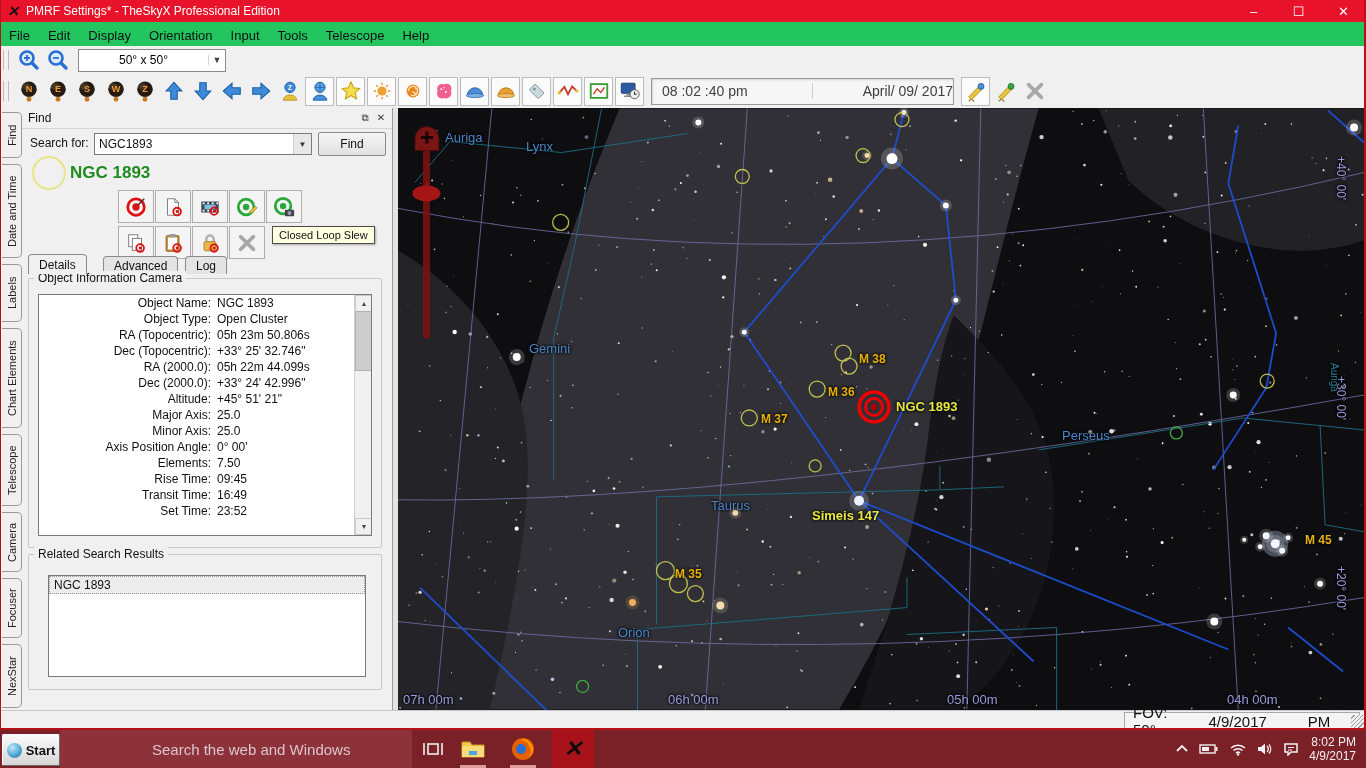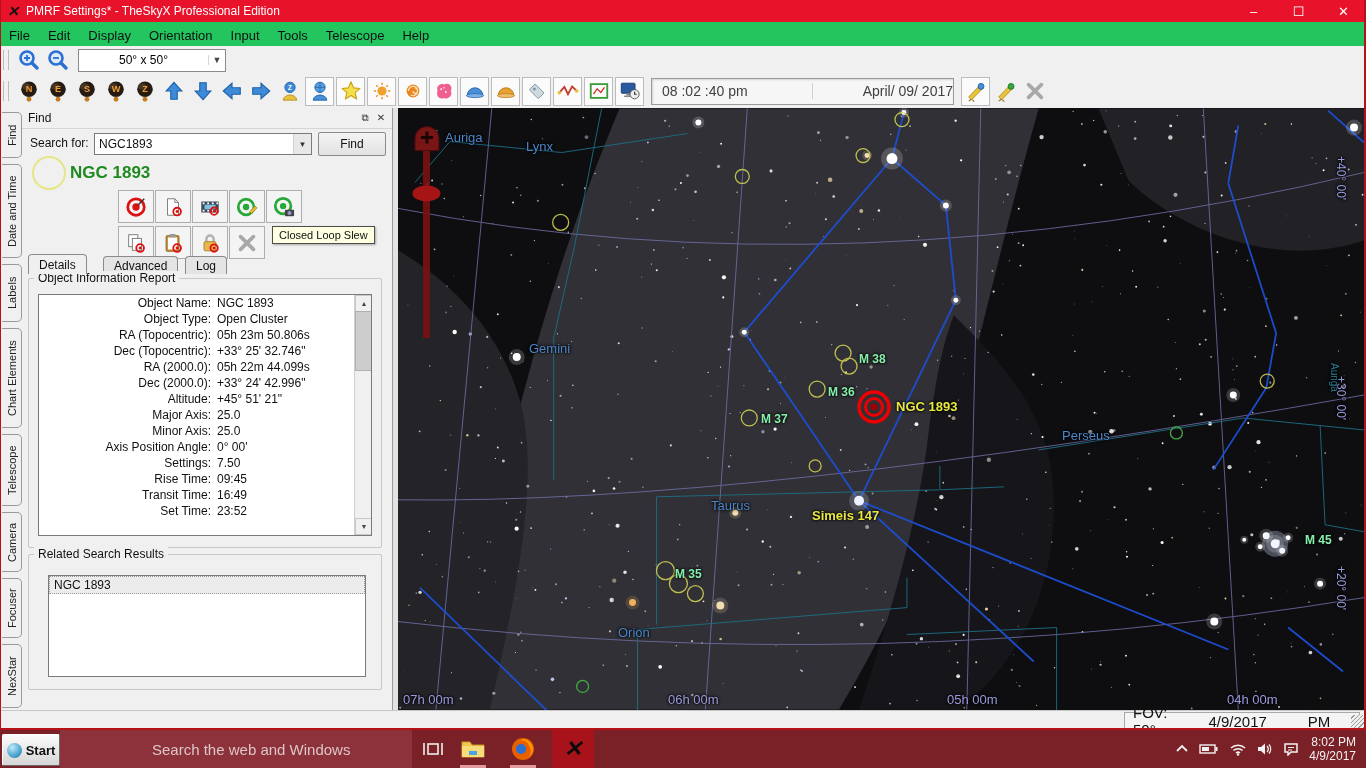--- a/index.html
+++ b/index.html
@@ -72,21 +72,21 @@
   .scr-btn.bottom{position:absolute;bottom:0;}
   #scr-thumb{position:absolute;top:16px;left:0;width:15px;height:58px;background:#cdcdcd;border:1px solid #b0b0b0;}
   #related-list{position:absolute;left:26px;top:467px;width:316px;height:100px;background:#fff;border:1px solid #7a7a7a;}
   .rel-item{height:16px;line-height:16px;padding-left:4px;background:#ececec;border:1px dotted #9a9a9a;}
   #splitter{position:absolute;left:392px;top:108px;width:6px;height:602px;background:#e3e3e3;border-left:1px solid #9a9a9a;}
   
   #chart{position:absolute;left:398px;top:108px;width:966px;height:602px;background:#0e0e11;overflow:hidden;}
   #chart svg{position:absolute;left:0;top:0;}
   .clabel{position:absolute;white-space:nowrap;text-shadow:0 0 3px #000,0 0 3px #000;}
   .lab-constellation{color:#4d86c8;font-size:13px;}
-  .lab-messier{color:#86efac;font-size:12px;font-weight:bold;}
+  .lab-messier{color:#eab308;font-size:12px;font-weight:bold;}
   .lab-deepsky{color:#e8e840;font-size:13px;font-weight:bold;}
   .lab-hour{color:#9a9ade;font-size:13px;}
   .lab-dec{color:#9a9ade;font-size:12px;transform:rotate(90deg);transform-origin:left top;}
   .lab-boundary-label{color:#2a7f96;font-size:10px;transform:rotate(90deg);transform-origin:left top;}
   
   #statusbar{position:absolute;left:0;top:710px;width:100%;height:20px;background:#f0f0f0;border-top:1px solid #c8c8c8;}
   #fov-box{position:absolute;left:1124px;top:1px;width:218px;height:16px;border:1px solid #a8a8a8;background:#f4f4f4;
     display:flex;align-items:center;justify-content:space-between;font-size:15px;padding:0 8px;color:#111;gap:41px;}
   #resize-grip{position:absolute;right:2px;top:4px;width:13px;height:13px;
     background:repeating-linear-gradient(135deg,#f0f0f0 0 2px,#9a9a9a 2px 3px);}
@@ -443,21 +443,21 @@
       </div>
     <div id="tooltip">Closed Loop Slew</div>
 
     <div id="ptabs">
         <div class="ptab active" style="left: 6px;">Details</div>
         <div class="ptab" style="left: 81px;">Advanced</div>
         <div class="ptab" style="left: 163px;">Log</div>
       </div>
 
     <div class="groupbox" style="left:6px;top:170px;width:352px;height:268px;"></div>
-    <div class="grouptitle" style="left:12px;top:163px;">Object Information Report</div>
+    <div class="grouptitle" style="left:12px;top:163px;">Object Information Camera</div>
     <div id="report-list">
       <div id="report-rows">
           <div class="rrow">
             <span class="rlabel">Object Name:</span>
                    <span class="rvalue">NGC 1893</span>
           </div>
           <div class="rrow">
             <span class="rlabel">Object Type:</span>
                    <span class="rvalue">Open Cluster</span>
           </div>
@@ -487,21 +487,21 @@
           </div>
           <div class="rrow">
             <span class="rlabel">Minor Axis:</span>
                    <span class="rvalue">25.0</span>
           </div>
           <div class="rrow">
             <span class="rlabel">Axis Position Angle:</span>
                    <span class="rvalue">0° 00'</span>
           </div>
           <div class="rrow">
-            <span class="rlabel">Settings:</span>
+            <span class="rlabel">Elements:</span>
                    <span class="rvalue">7.50</span>
           </div>
           <div class="rrow">
             <span class="rlabel">Rise Time:</span>
                    <span class="rvalue">09:45</span>
           </div>
           <div class="rrow">
             <span class="rlabel">Transit Time:</span>
                    <span class="rvalue">16:49</span>
           </div>

